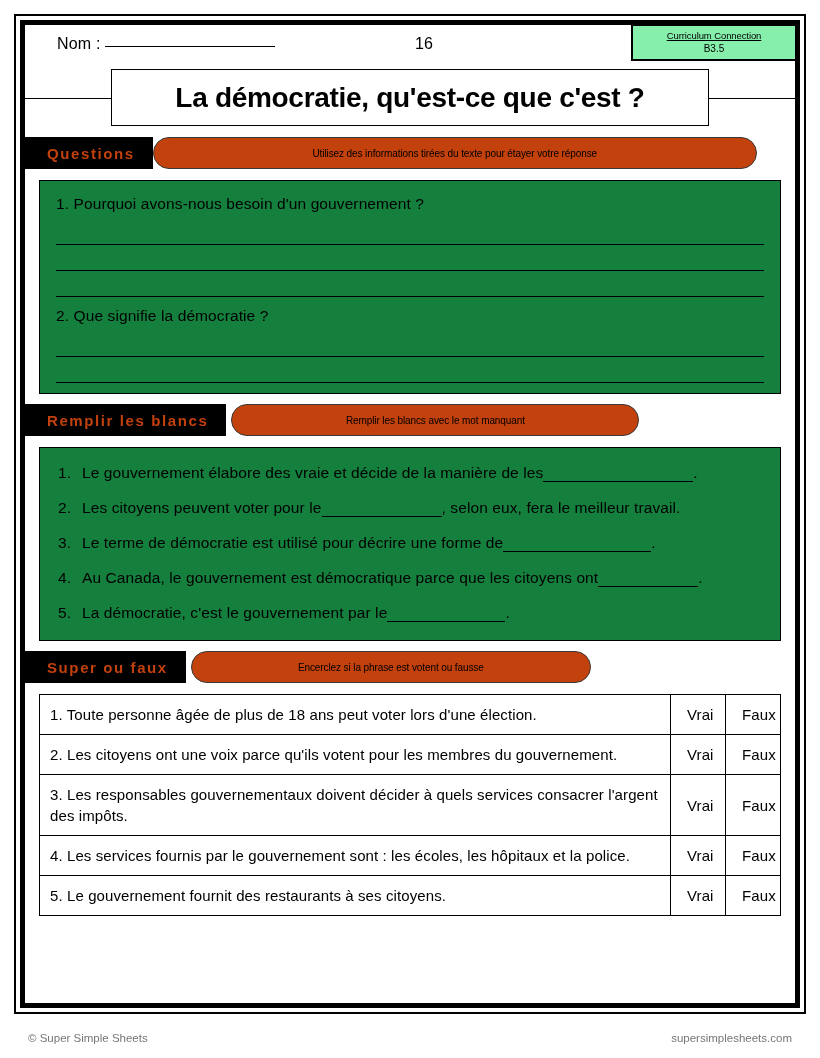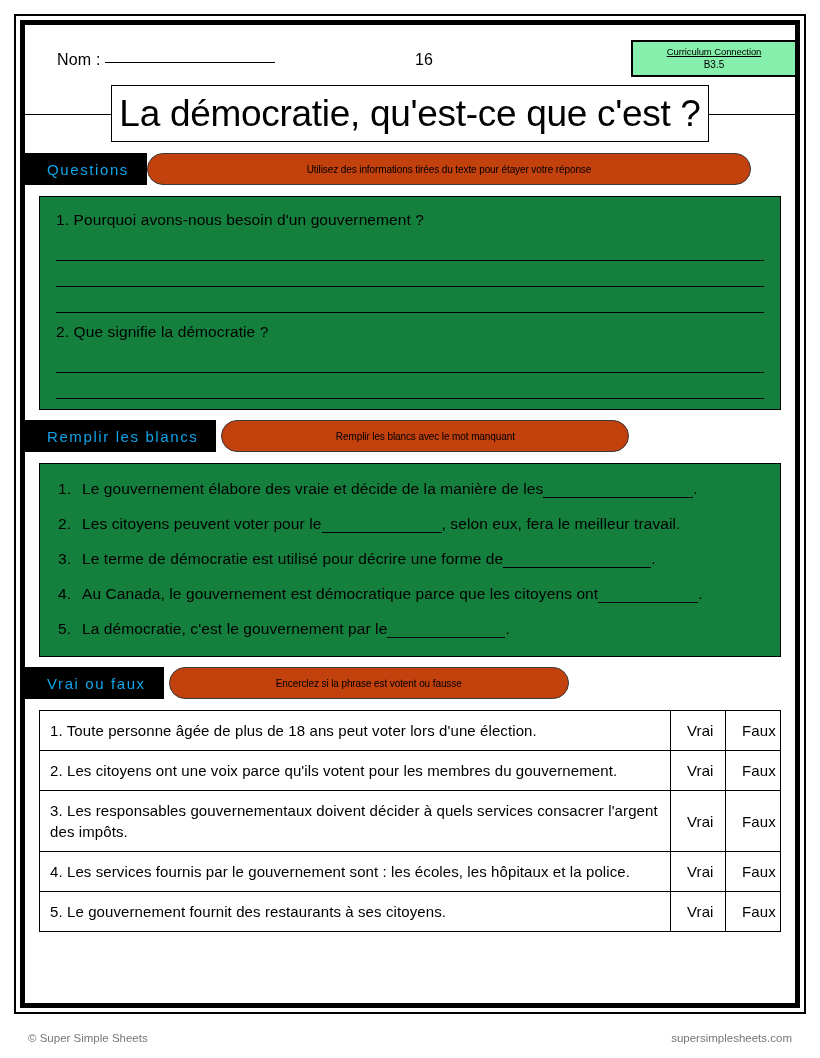--- a/index.html
+++ b/index.html
@@ -44,21 +44,20 @@
     right: 25px;
     bottom: 55px;
     background: #fff;
     overflow: hidden;
   }
 
   .inner {
     position: absolute;
     left: 0; top: 0; right: 0; bottom: 0;
     padding: 0 14px;
-    margin-top: 16px;
   }
 
   
   .toprow {
     position: relative;
     height: 42px;
   }
   .nom {
     position: absolute;
     left: 18px;
@@ -123,44 +122,45 @@
     right: 72px;
     top: 0;
     height: 57px;
     border: 1.8px solid #000;
     display: flex;
     align-items: center;
     justify-content: center;
     background: #fff;
   }
   .title-box h1 {
-    font-size: 37px;
-    font-weight: normal;
+    font-size: 28px;
+    font-weight: bold;
     letter-spacing: -0.3px;
     white-space: nowrap;
   }
 
   
   .sec-head {
     position: relative;
     height: 32px;
     display: flex;
     align-items: stretch;
     margin-top: 10px;
   }
   .sec-tag {
     background: #000;
-    color: #0ea5e9;
+    color: #c2410c;
     display: flex;
     align-items: center;
     padding: 0 18px 0 22px;
     font-size: 15px;
     letter-spacing: 1.6px;
     white-space: nowrap;
     margin-left: -14px;
+    font-weight: bold;
   }
   .sec-pill {
     background: #c2410c;
     border: 1.2px solid #3a3a3a;
     border-radius: 16px;
     display: flex;
     align-items: center;
     justify-content: center;
     font-size: 10px;
     letter-spacing: -0.1px;
@@ -329,21 +329,21 @@
         <div class="fill-item">
           <span class="fill-num">5.</span>
           <span>La démocratie, c'est le gouvernement par le </span>
           <span class="blank" style="width:118px"></span>
           <span>.</span>
         </div>
 
       </div>
 
       <div class="sec-head">
-        <div class="sec-tag">Vrai ou faux</div>
+        <div class="sec-tag">Super ou faux</div>
         <div class="sec-pill pill-tf">Encerclez si la phrase est votent ou fausse</div>
       </div>
 
       <table class="tf-table">
         <tbody>
           <tr>
             <td class="tf-stmt">1. Toute personne âgée de plus de 18 ans peut voter lors d'une élection.</td>
             <td class="tf-opt">Vrai</td>
             <td class="tf-opt">Faux</td>
           </tr>

